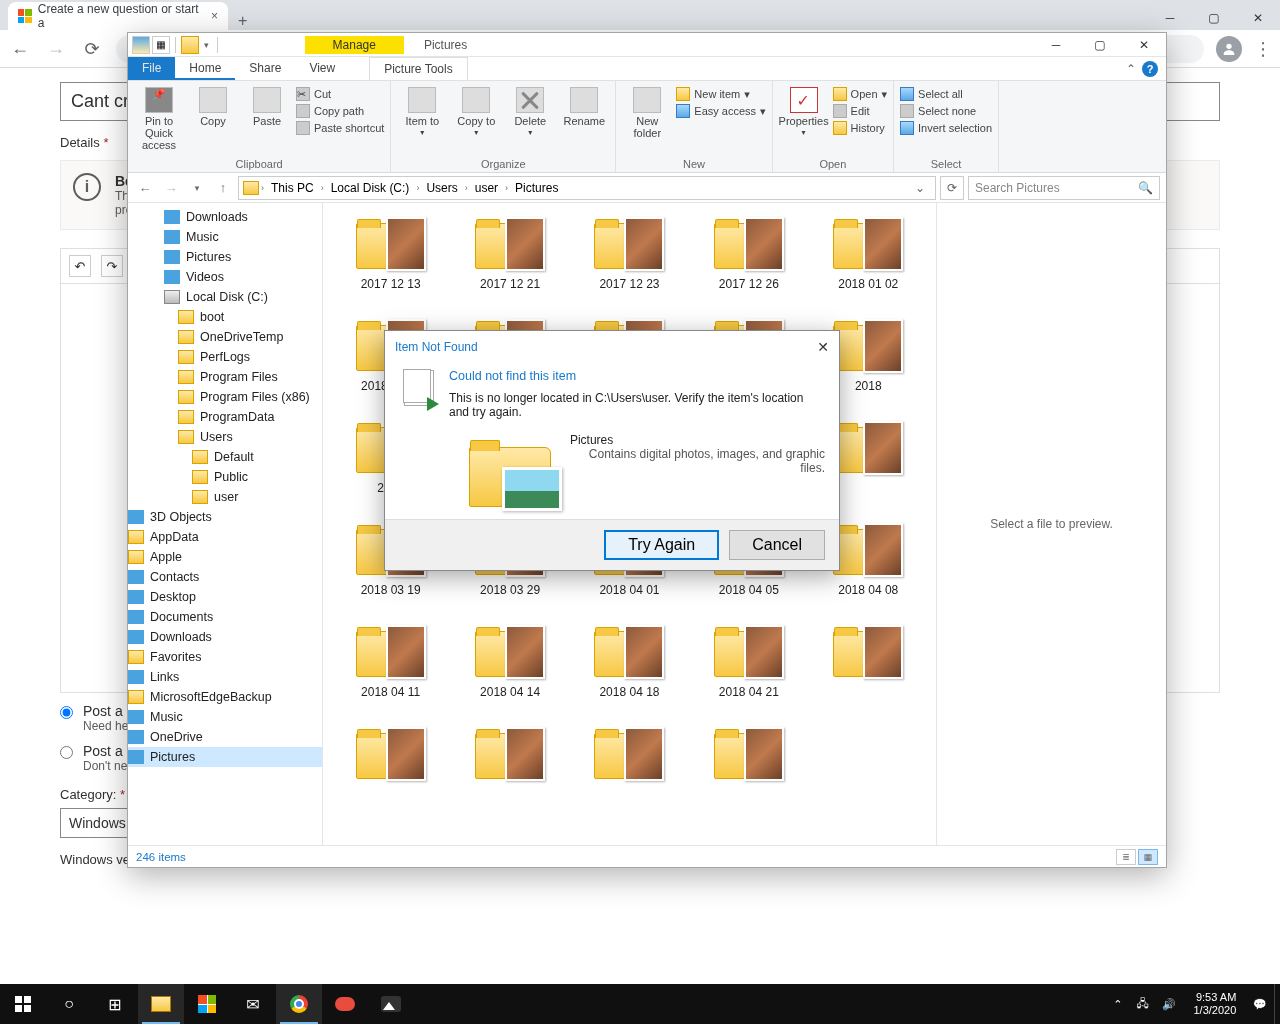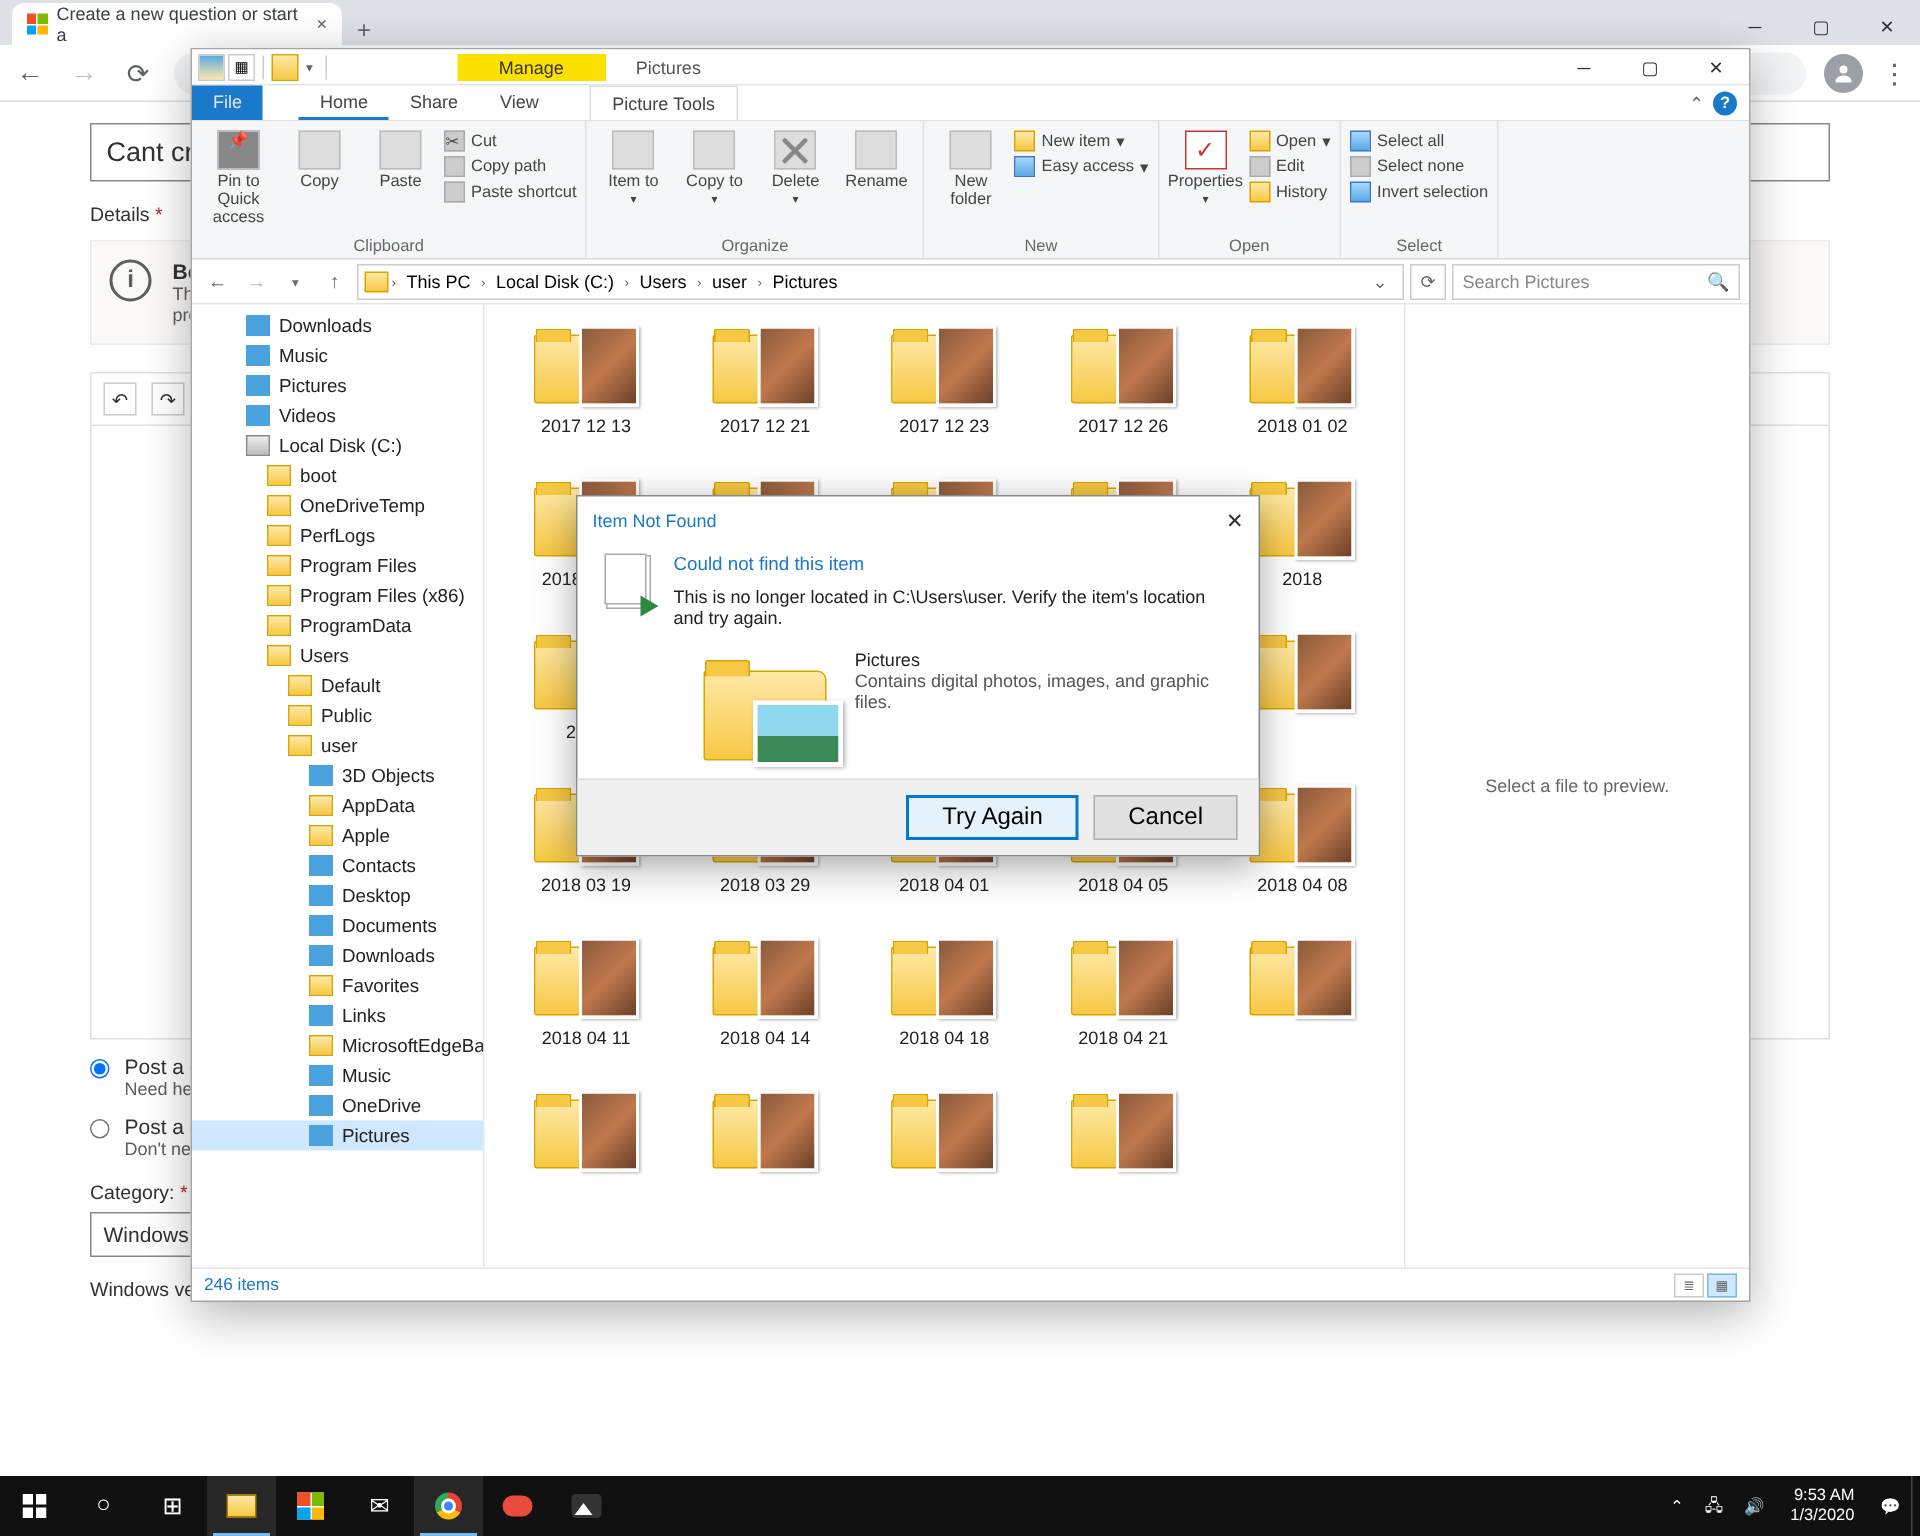--- a/index.html
+++ b/index.html
@@ -45,21 +45,21 @@
 .qat-icon { width:18px;height:18px;display:flex;align-items:center;justify-content:center;background:#fff;border:1px solid #ccc;font-size:10px; }
 .qat-sep { width:1px;height:16px;background:#ccc;margin:0 3px; }
 .ribbon-context { background:#fce100; padding:2px 28px; font-size:12px; color:#333; }
 .title-text { margin-left:20px; font-size:12px; color:#555; }
 .winbtns { margin-left:auto; display:flex; }
 .winbtn { width:44px;height:24px;display:flex;align-items:center;justify-content:center;color:#333; font-size:12px; }
 
 .ribbon-tabs { display:flex; height:24px; font-size:12px; align-items:stretch; border-bottom:1px solid #e1e1e1; }
 .rtab { padding:4px 14px; color:#444; }
 .rtab.file { background:#1979ca; color:#e5e5e5; }
-.rtab.active { border-bottom:2px solid #1979ca;margin-left:24px; }
+.rtab.active { border-bottom:2px solid #1979ca; }
 .rtab.context { background:#fff; border:1px solid #ddd; border-bottom:none; }
 .ribbon-help { margin-left:auto; display:flex; align-items:center; gap:6px; padding-right:8px; }
 .help-circle { width:16px;height:16px;border-radius:50%;background:#1979ca;color:#fff;display:flex;align-items:center;justify-content:center;font-size:11px;font-weight:bold; }
 
 .ribbon { height:92px; background:#f5f6f7; border-bottom:1px solid #dadada; display:flex; }
 .rgroup { border-right:1px solid #e1e1e1; display:flex; flex-direction:column; padding:2px 6px 0; }
 .rgroup-body { flex:1; display:flex; align-items:flex-start; gap:4px; }
 .rgroup-label { text-align:center; font-size:11px; color:#666; padding-bottom:2px; }
 .bigbtn { display:flex; flex-direction:column; align-items:center; width:50px; gap:2px; padding-top:4px; font-size:11px; color:#444; text-align:center; line-height:1.1; }
 .bigbtn .bicon { width:28px; height:26px; background:#ddd; border:1px solid #bbb; }
@@ -85,21 +85,21 @@
 
 .explorer-body { flex:1; display:flex; min-height:0; }
 .navpane { width:195px; border-right:1px solid #e5e5e5; overflow-y:auto; overflow-x:hidden; font-size:12.5px; color:#222; padding:4px 0; position:relative; }
 .navpane::-webkit-scrollbar{width:16px;} .navpane::-webkit-scrollbar-thumb{background:#c1c1c1;}
 .tree-item { display:flex; align-items:center; gap:6px; padding:3px 6px 3px 0; white-space:nowrap; }
 .tree-item.sel { background:#cde8ff; }
 .tree-icon { width:16px; height:14px; flex-shrink:0; }
 .folder-ic { background:linear-gradient(#ffe9a8,#f7c843); border:1px solid #d9a400; }
 .blue-ic { background:#4aa3df; }
 .disk-ic { background:linear-gradient(#eee,#bbb); border:1px solid #888; }
-.indent1{padding-left:36px;} .indent2{padding-left:50px;} .indent3{padding-left:64px;} .indent4{padding-left:78px;text-align:center;}
+.indent1{padding-left:36px;} .indent2{padding-left:50px;} .indent3{padding-left:64px;} .indent4{text-align:center;}
 
 .filepane { flex:1; display:flex; min-height:0; }
 .file-list { flex:1; overflow-y:scroll; overflow-x:hidden; padding:14px 8px; position:relative; }
 .file-list::-webkit-scrollbar{width:16px;} .file-list::-webkit-scrollbar-thumb{background:#c1c1c1;}
 .file-grid { display:grid; grid-template-columns:repeat(5, 108px); gap:28px 0; justify-content:space-around; }
 .folder-item { display:flex; flex-direction:column; align-items:center; gap:4px; font-size:12px; color:#222; }
 .folder-thumb { width:70px; height:56px; position:relative; }
 .folder-back { position:absolute; left:0; top:6px; width:60px; height:46px; background:linear-gradient(#ffe9a8,#f7c843); border:1px solid #d9a400; border-radius:2px 6px 2px 2px; }
 .folder-back::before{content:"";position:absolute;left:0;top:-5px;width:22px;height:8px;background:#f7c843;border:1px solid #d9a400;border-bottom:none;border-radius:2px 2px 0 0;}
 .folder-photo { position:absolute; right:0; top:0; width:40px; height:54px; background:linear-gradient(135deg,#8b5a3c,#c0794d,#6b4028); border:2px solid #fff; box-shadow:1px 1px 2px rgba(0,0,0,.3); }
@@ -744,21 +744,21 @@
     <div class="dlg-text">
       <div class="dlg-h">Could not find this item</div>
       <div>This is no longer located in C:\Users\user. Verify the item's location and try again.</div>
       <div class="dlg-item">
         <div class="dlg-folder">
           <div class="folder-back"></div>
             <div class="dlg-photo"></div>
         </div>
         <div class="dlg-meta">
           <div>Pictures</div>
-          <div style="color:#555;">Contains digital photos, images, and graphic files.</div>
+          <div style="color:#555;text-align:right;">Contains digital photos, images, and graphic files.</div>
         </div>
       </div>
     </div>
   </div>
   <div class="dlg-btns">
     <button class="dlg-btn primary">Try Again</button>
     <button class="dlg-btn">Cancel</button>
   </div>
 </div>
 

